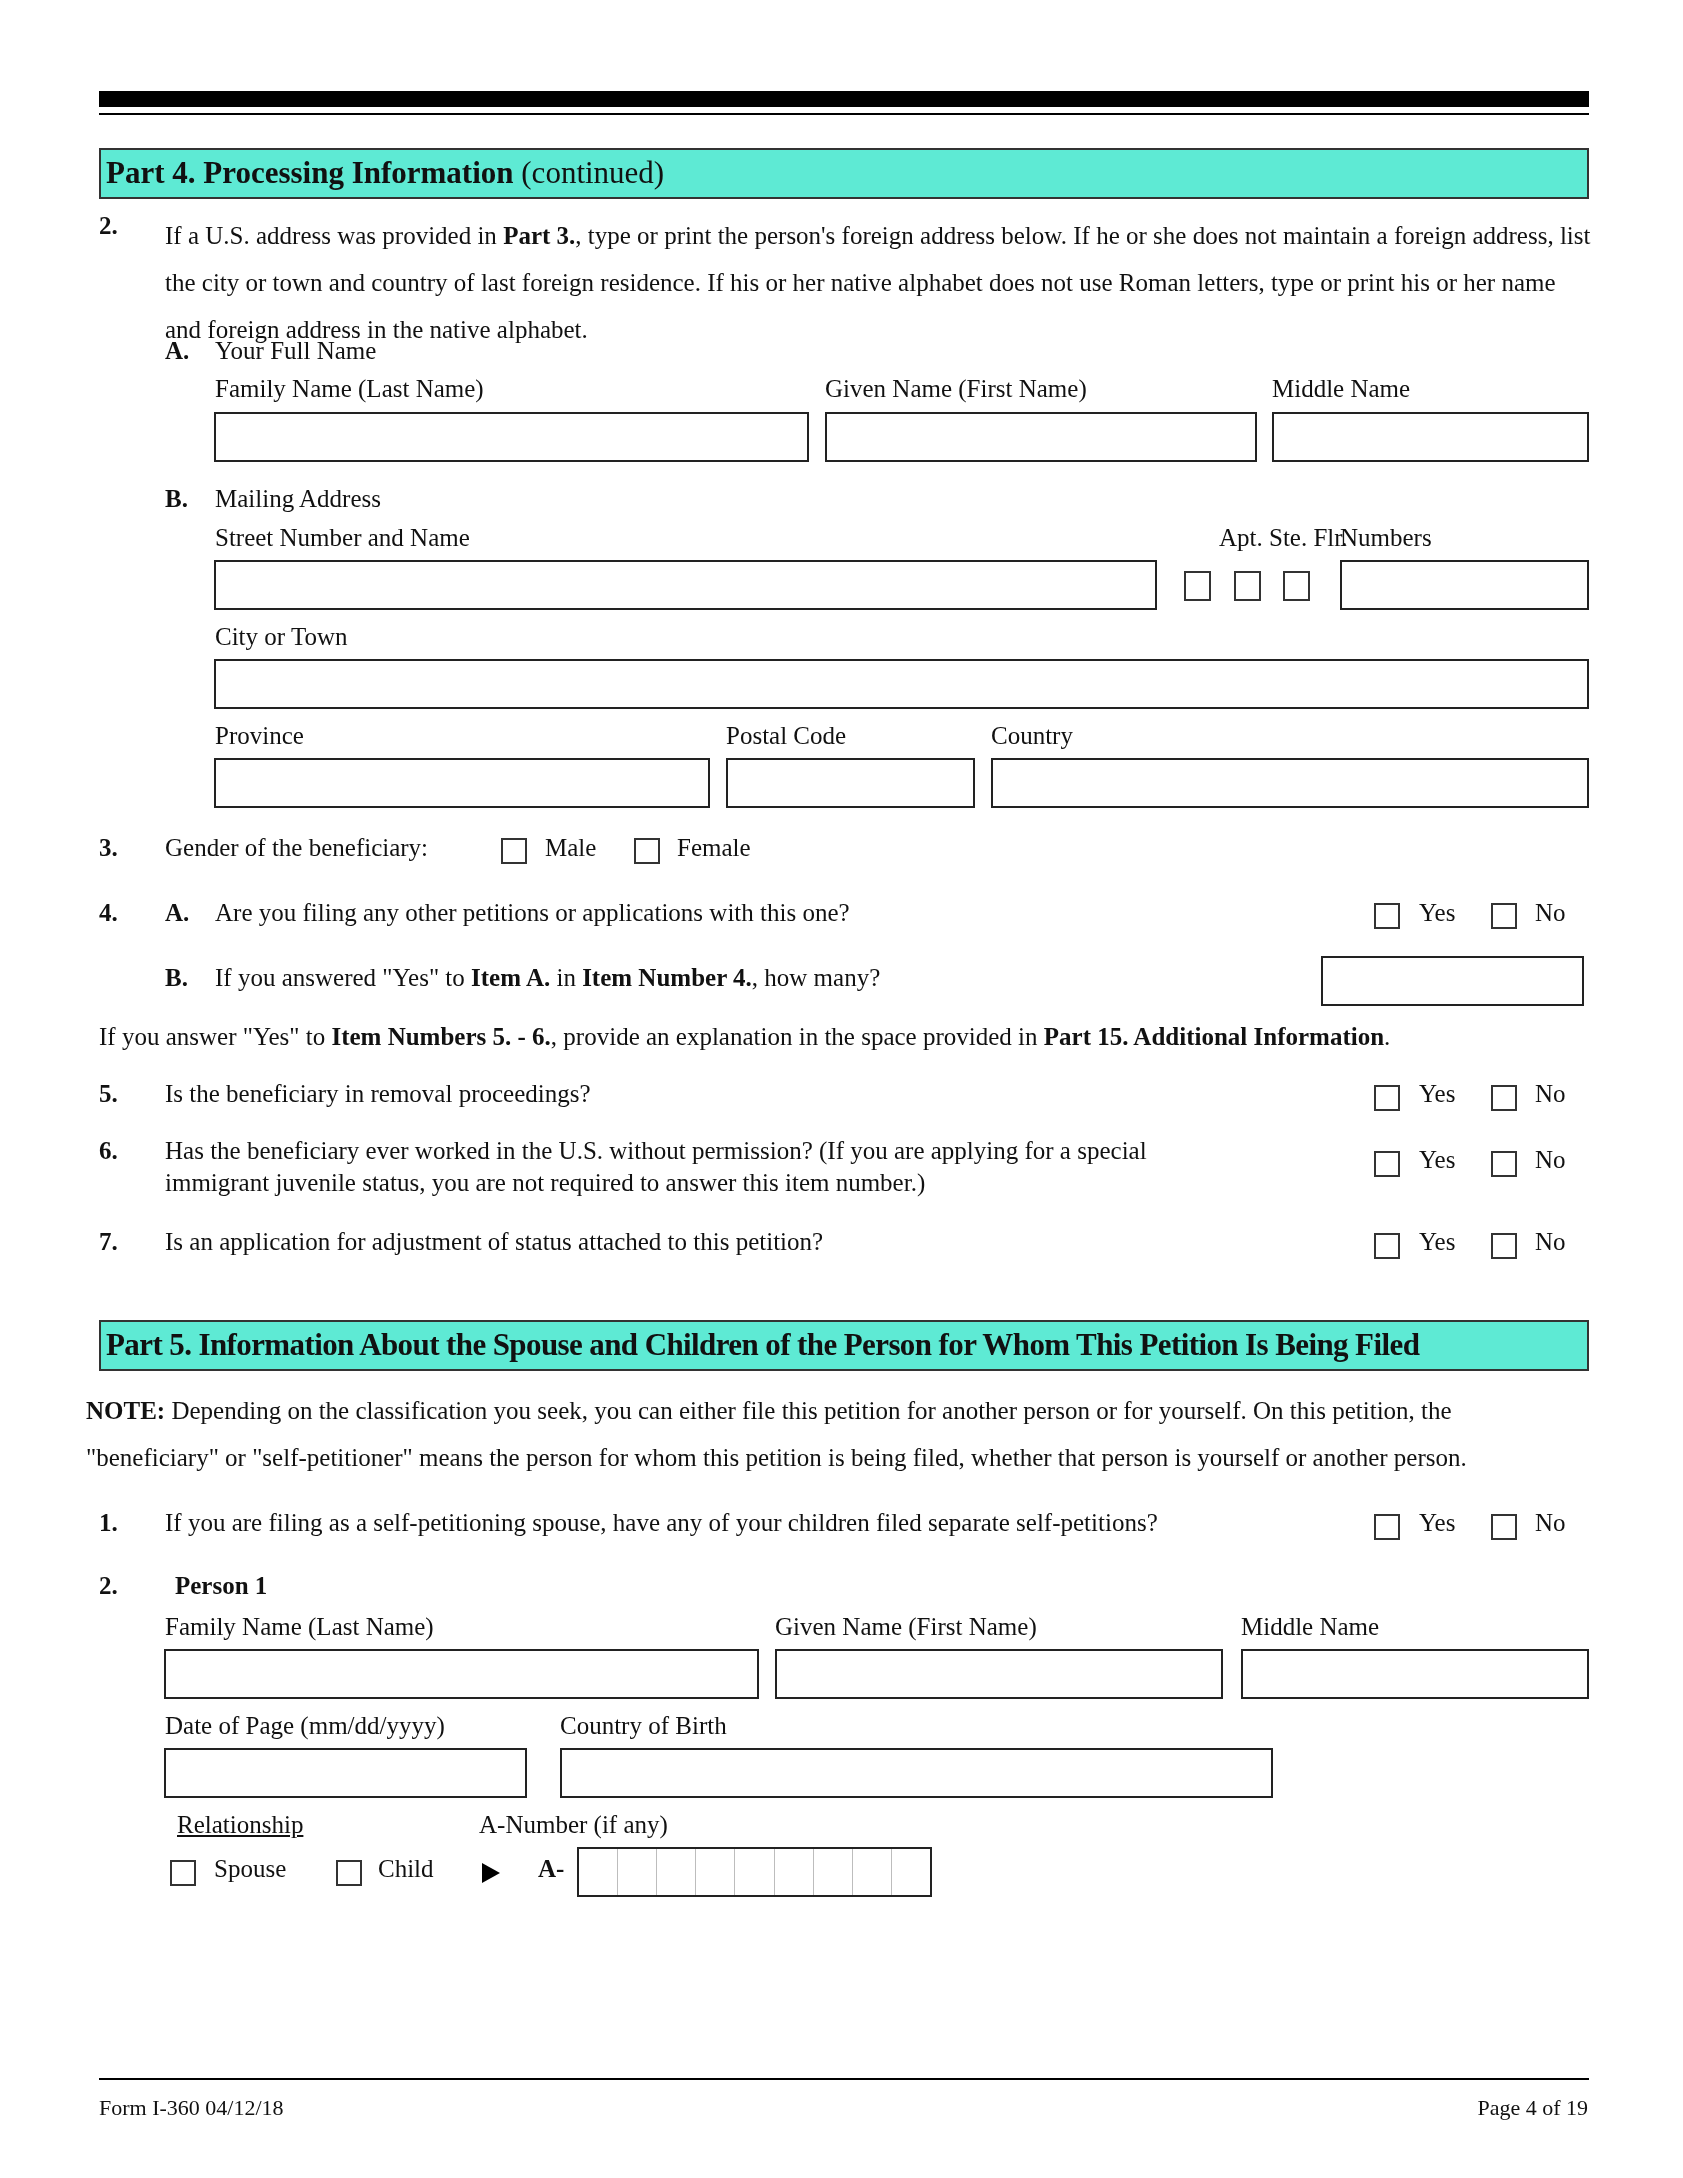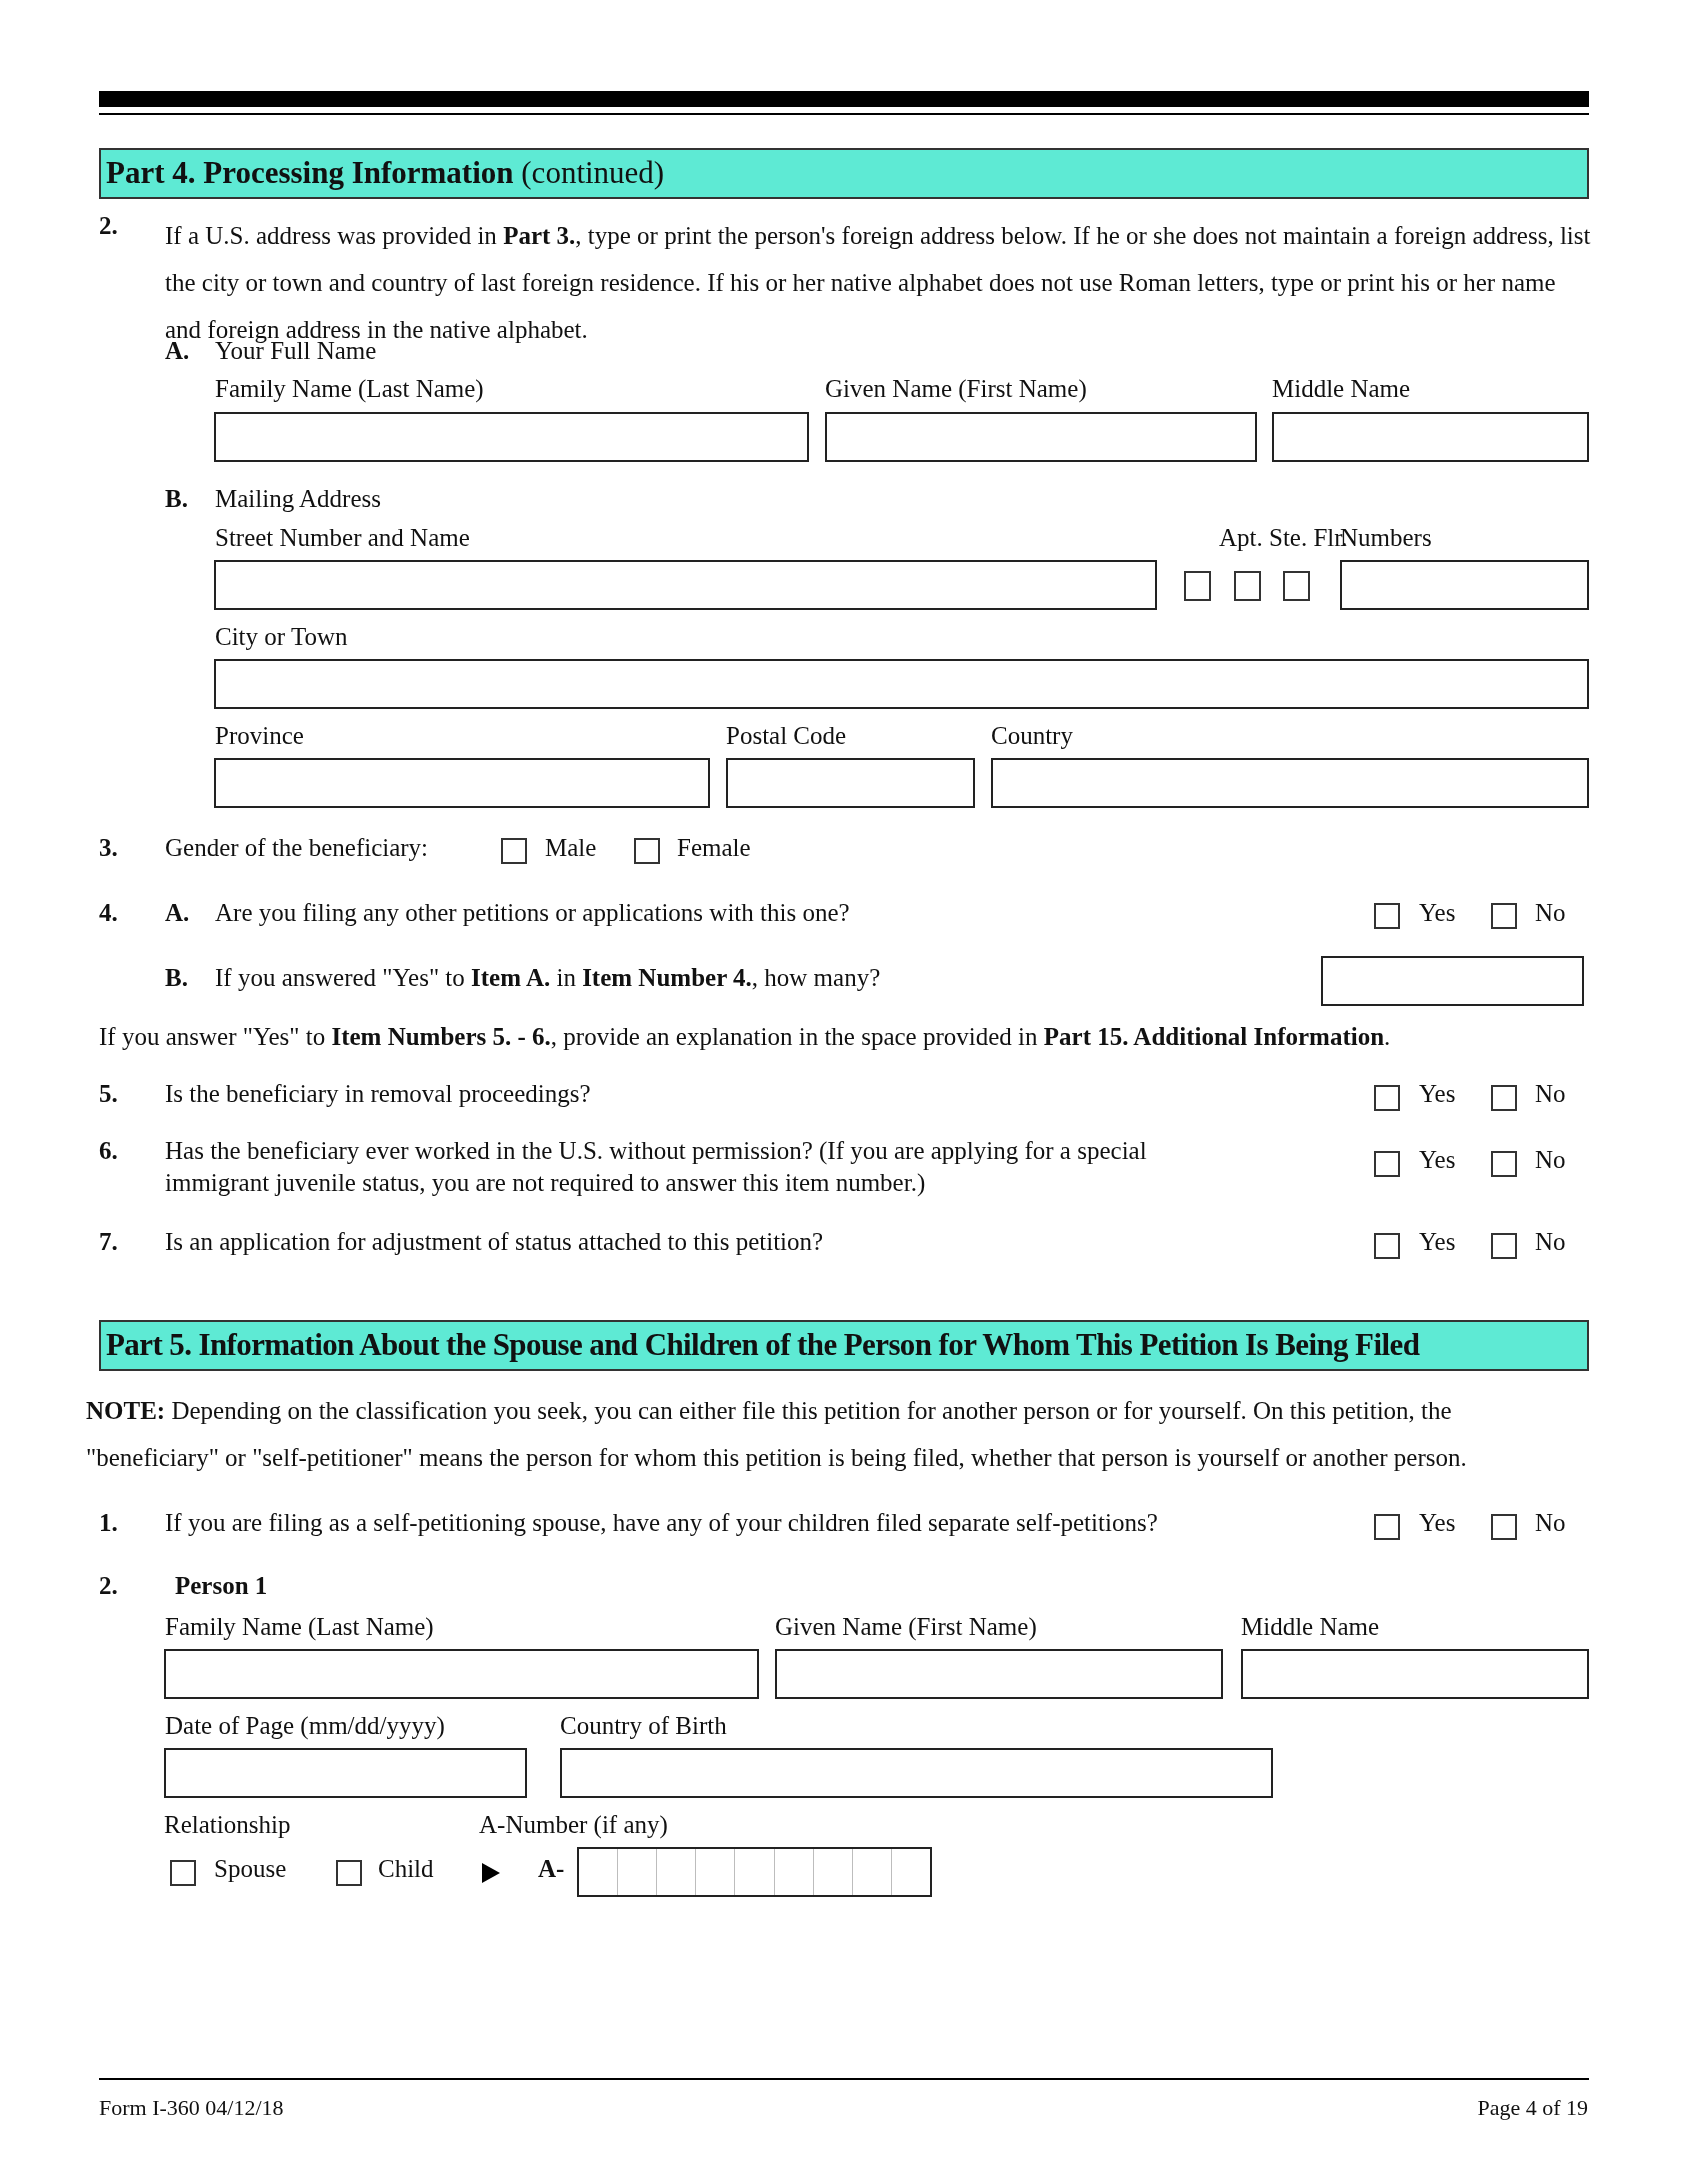--- a/index.html
+++ b/index.html
@@ -130,21 +130,21 @@
 <div class="abs" style="left:1241px; top:1613px;">Middle Name</div>
 <div class="field" style="left:164px; top:1649px; width:595px; height:50px;"></div>
 <div class="field" style="left:775px; top:1649px; width:448px; height:50px;"></div>
 <div class="field" style="left:1241px; top:1649px; width:348px; height:50px;"></div>
 
 <div class="abs" style="left:165px; top:1712px;">Date of Page  (mm/dd/yyyy)</div>
 <div class="abs" style="left:560px; top:1712px;">Country of Birth</div>
 <div class="field" style="left:164px; top:1748px; width:363px; height:50px;"></div>
 <div class="field" style="left:560px; top:1748px; width:713px; height:50px;"></div>
 
-<div class="abs" style="left:164px; top:1811px;">Relationship</div>
+<div class="abs" style="left:177px; top:1811px;text-decoration:underline;">Relationship</div>
 <div class="abs" style="left:479px; top:1811px;text-align:center;">A-Number (if any)</div>
 <div class="cb" style="left:170px; top:1860px;"></div>
 <div class="abs" style="left:214px; top:1855px;">Spouse</div>
 <div class="cb" style="left:336px; top:1860px;"></div>
 <div class="abs" style="left:378px; top:1855px;">Child</div>
 <div class="arrow" style="left:482px; top:1863px;"></div>
 <div class="abs b" style="left:538px; top:1855px;">A-</div>
 <div class="anum">
   <div class="cell"></div>
   <div class="cell"></div>

